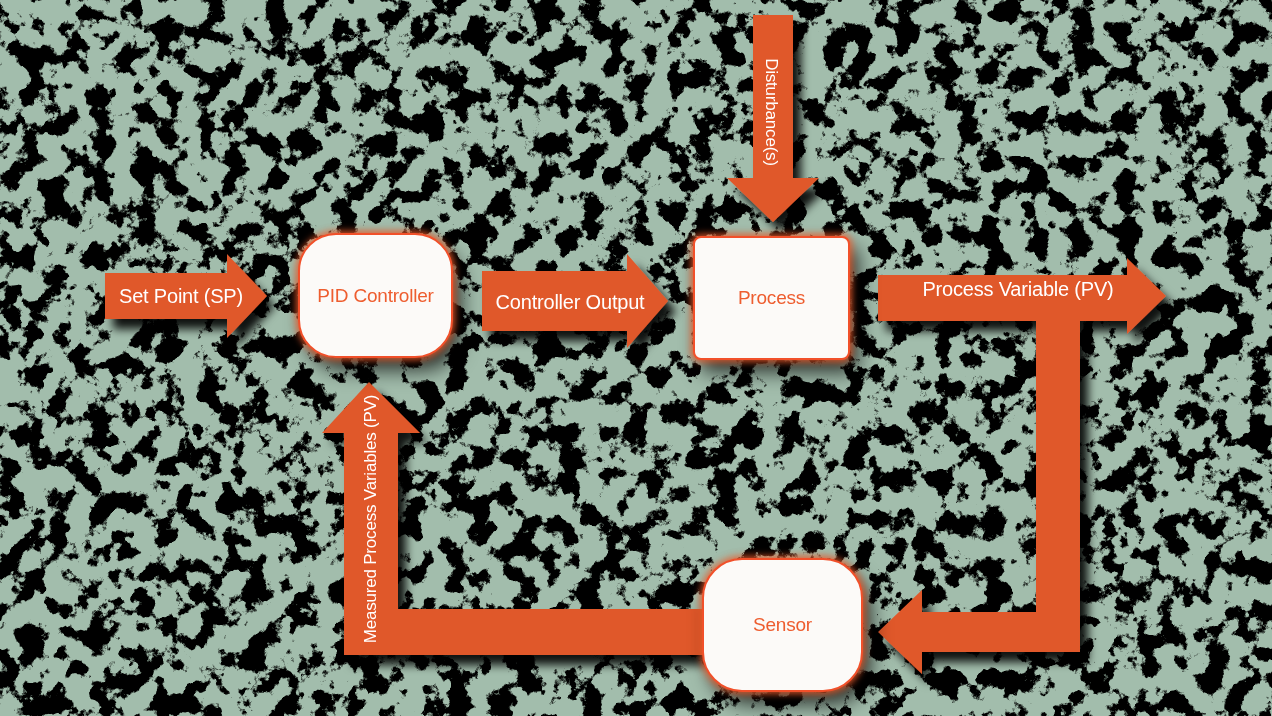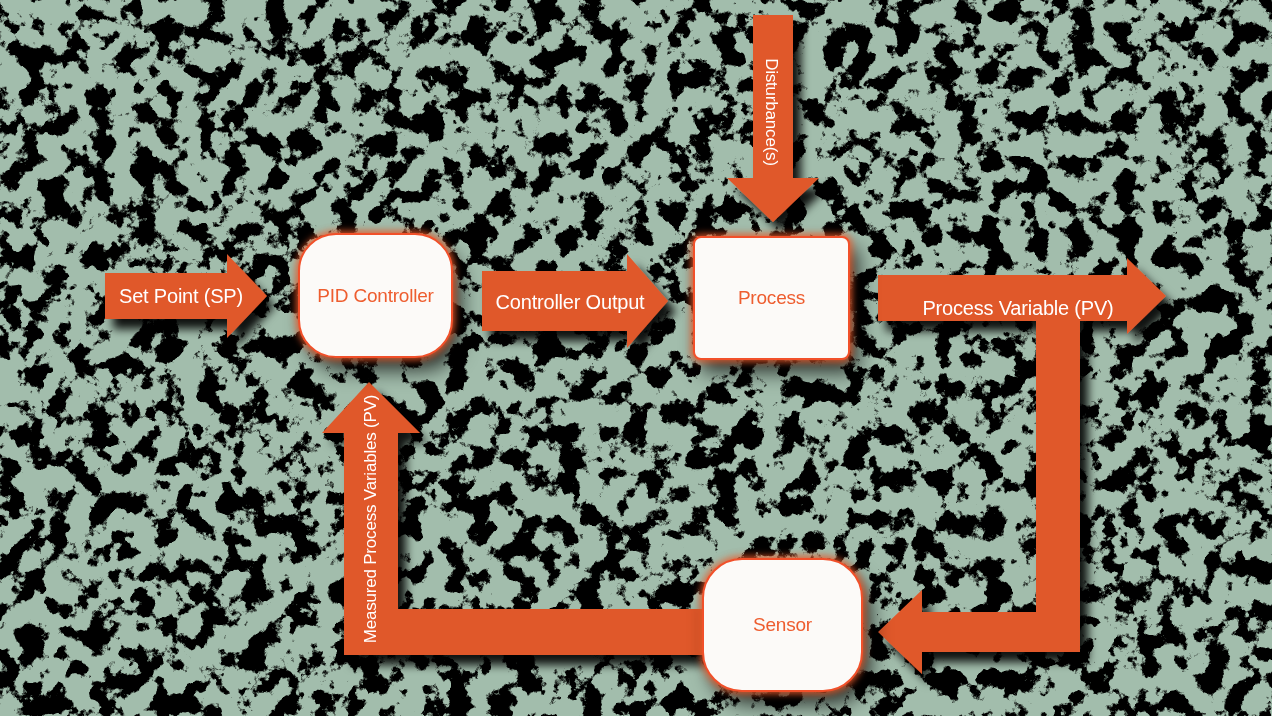--- a/index.html
+++ b/index.html
@@ -45,21 +45,21 @@
     font-size: 19px;
     letter-spacing: -0.2px;
   }
   #pid-box     { left: 298px; top: 233px; width: 155px; height: 125px; }
   #process-box { left: 693px; top: 236px; width: 157px; height: 124px; border-radius: 8px; }
   #sensor-box  { left: 702px; top: 558px; width: 161px; height: 134px; border-radius: 40px; }
 
   #set-point-label        { left: 181px;  top: 296px; }
   #controller-output-label{ left: 570px;  top: 302px; width: 170px; }
   #disturbance-label      { left: 771px;  top: 112px; }
-  #process-variable-label { left: 1018px; top: 308px; }
+  #process-variable-label { left: 1018px; top: 289px; }
   #measured-label         { left: 371px;  top: 519px; }
 </style>
 </head>
 <body>
 
 <div id="canvas">
 
   <svg class="bg-noise" width="1272" height="716" viewBox="0 0 1272 716" aria-hidden="true">
     <defs>
       <filter id="speckle" x="0" y="0" width="100%" height="100%">

